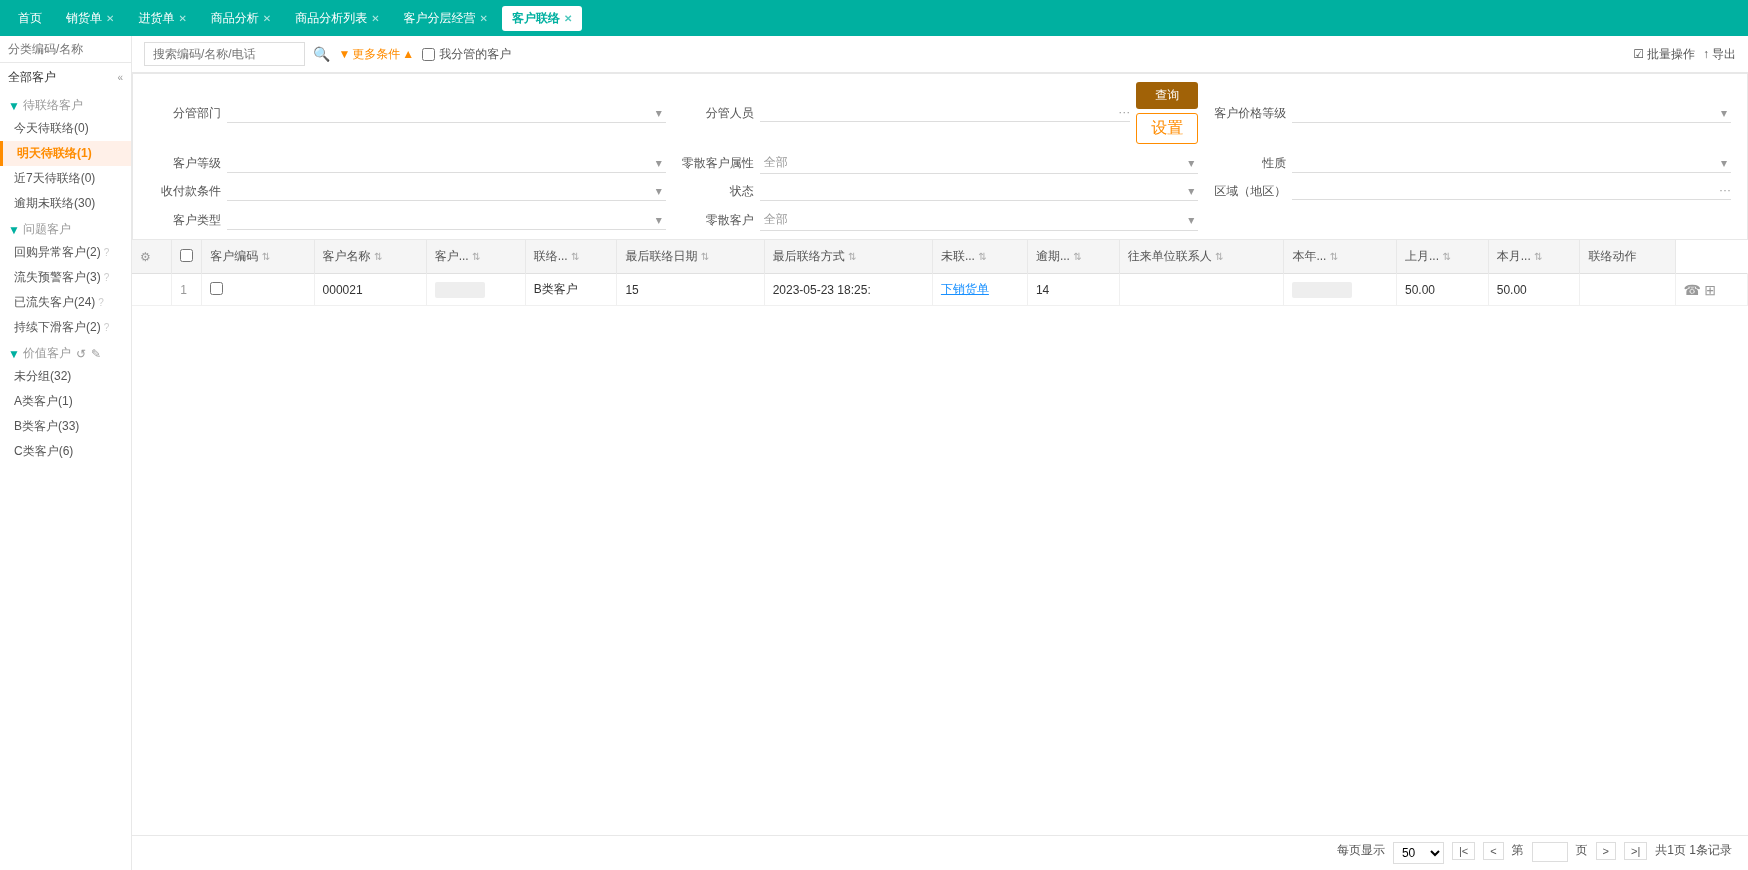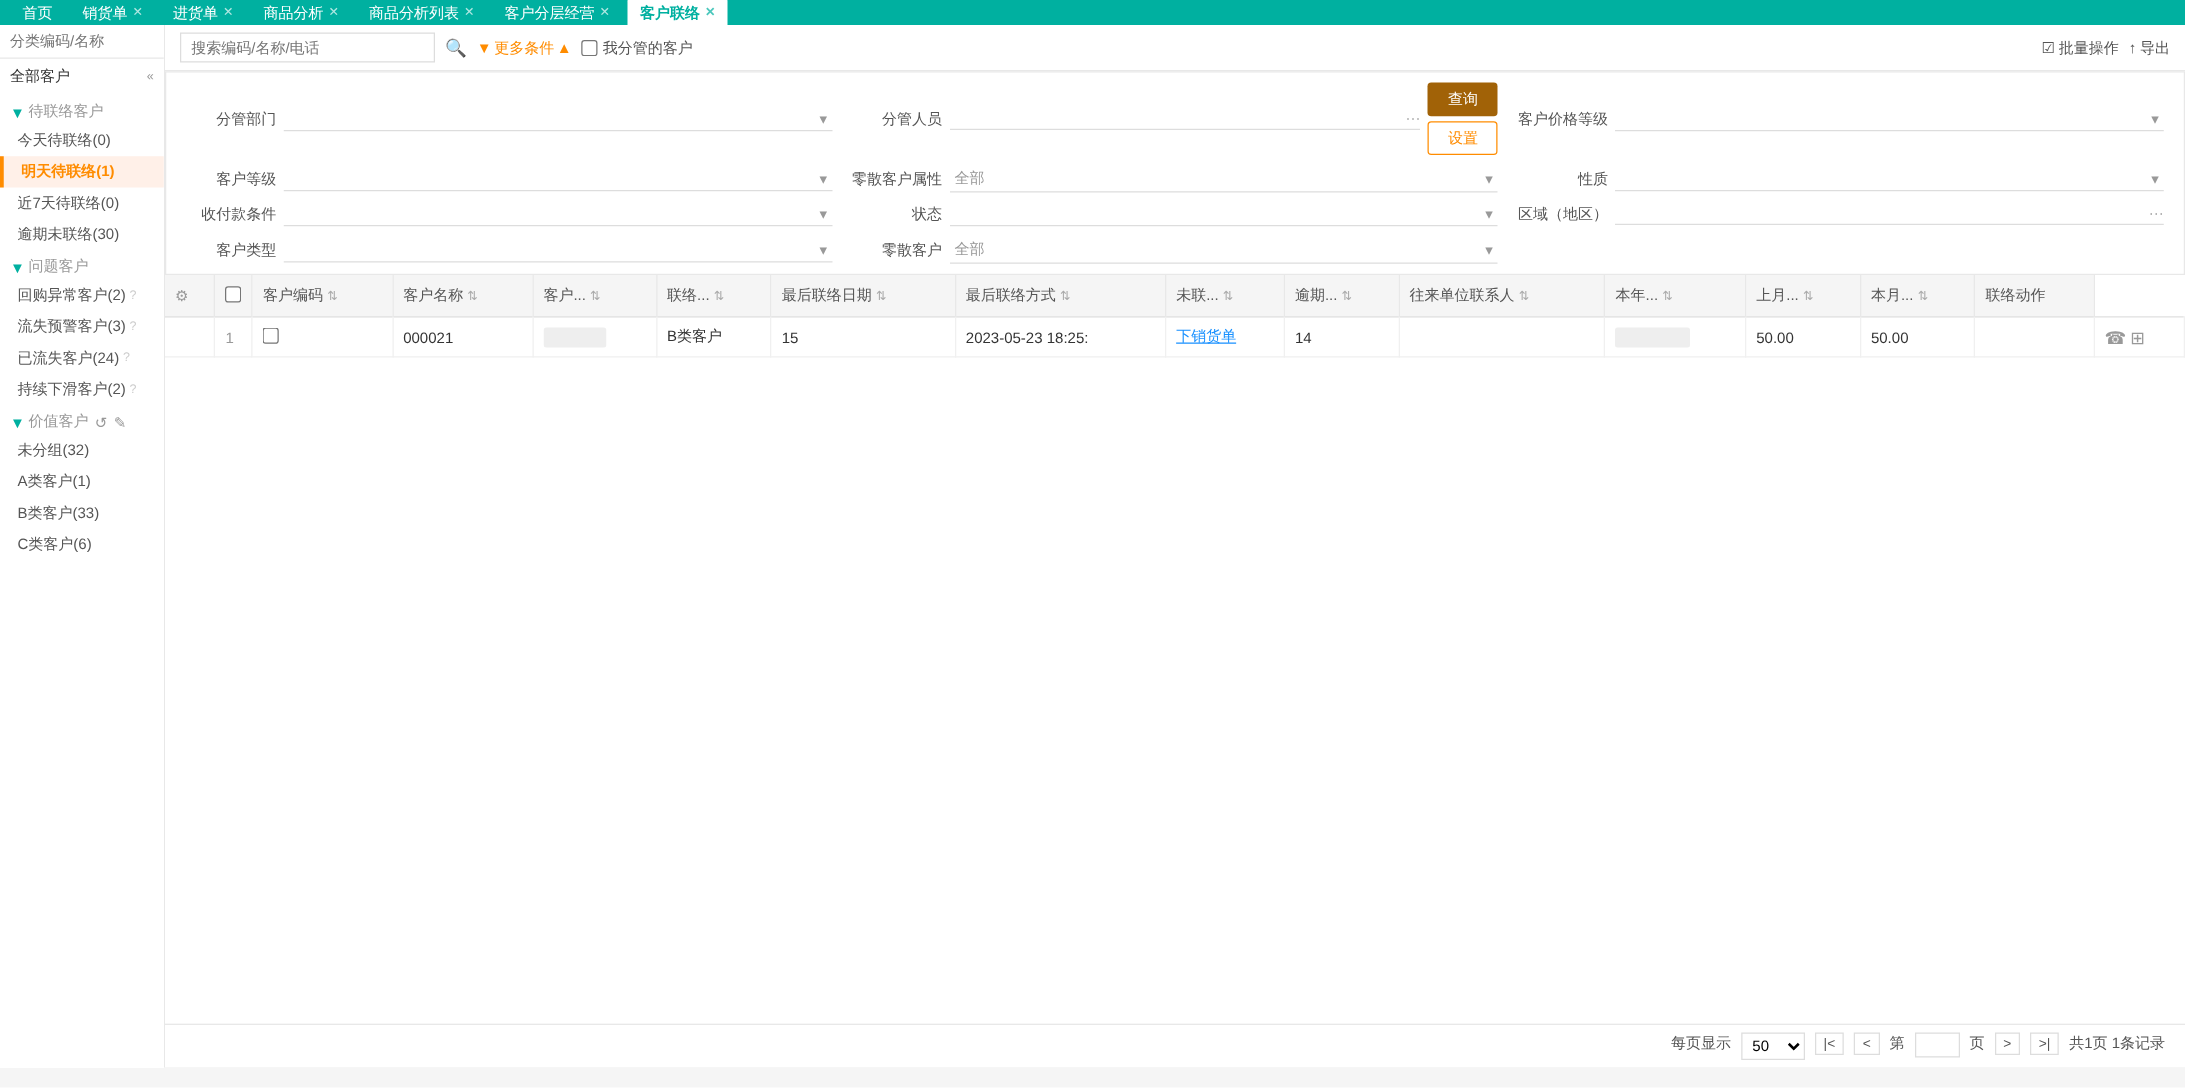--- a/index.html
+++ b/index.html
@@ -1,21 +1,21 @@
 <!DOCTYPE html>
 <html><head>
   <meta charset="utf-8">
   <style>
     * { box-sizing: border-box; margin: 0; padding: 0; font-family: 'Microsoft YaHei', Arial, sans-serif; font-size: 12px; }
     body { background: #f5f5f5; overflow: hidden; }
 
     
     .top-nav {
       background: #00b0a0;
-      height: 20px;
+      height: 36px;
       display: flex;
       align-items: center;
       padding: 0 8px;
       gap: 4px;
     }
     .nav-item {
       color: #fff;
       padding: 4px 10px;
       cursor: pointer;
       border-radius: 3px;
@@ -101,21 +101,21 @@
       padding: 6px 12px;
       display: flex;
       align-items: center;
       gap: 8px;
       border-bottom: 1px solid #e8e8e8;
     }
     .filter-search-input {
       border: 1px solid #ddd;
       padding: 4px 8px;
       outline: none;
-      width: 204px;
+      width: 161px;
       color: #999;
       font-size: 12px;
     }
     .filter-search-btn {
       background: none;
       border: none;
       cursor: pointer;
       color: #999;
       font-size: 14px;
     }
@@ -208,21 +208,21 @@
       border-radius: 3px;
       font-size: 12px;
     }
     .btn-setting {
       background: #fff;
       color: #ff8c00;
       border: 1px solid #ff8c00;
       padding: 4px 14px;
       cursor: pointer;
       border-radius: 3px;
-      font-size: 12px;
+      font-size: 16px;
     }
 
     
     .table-wrapper {
       flex: 1;
       overflow: auto;
       background: #fff;
       margin: 0;
     }
     table {

